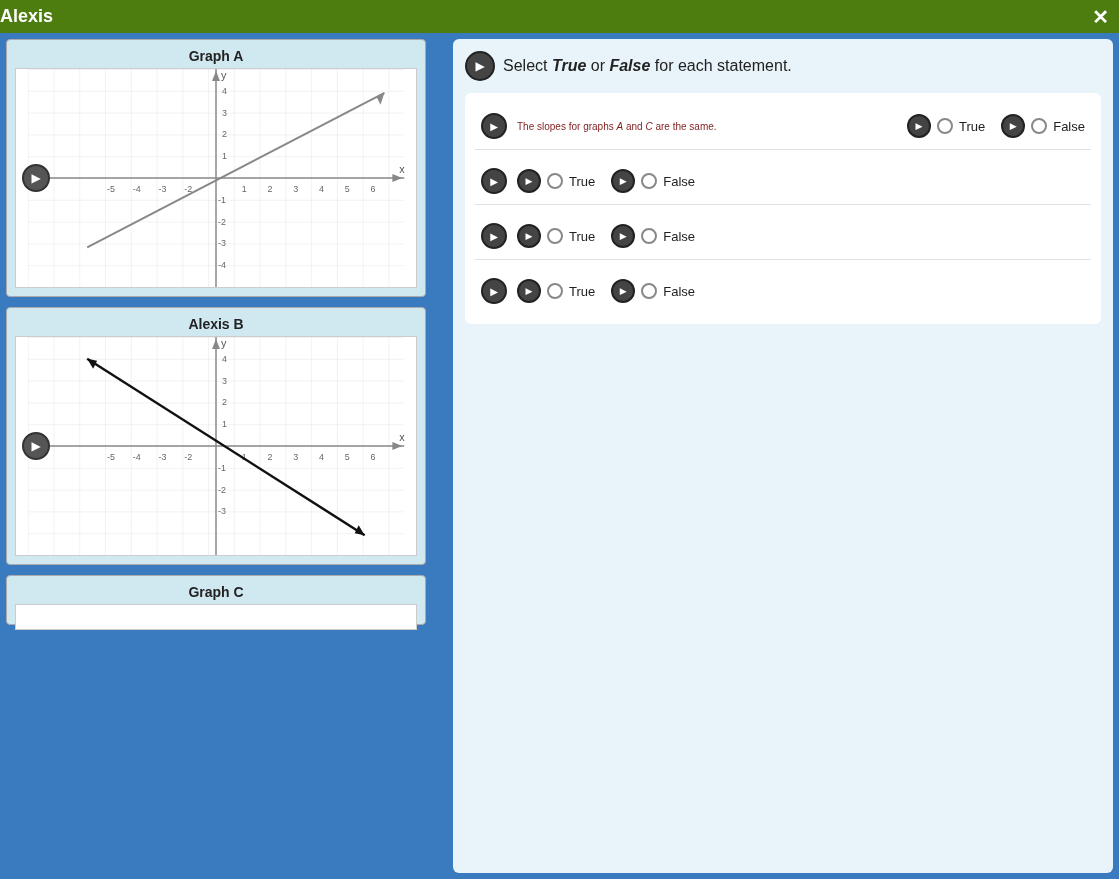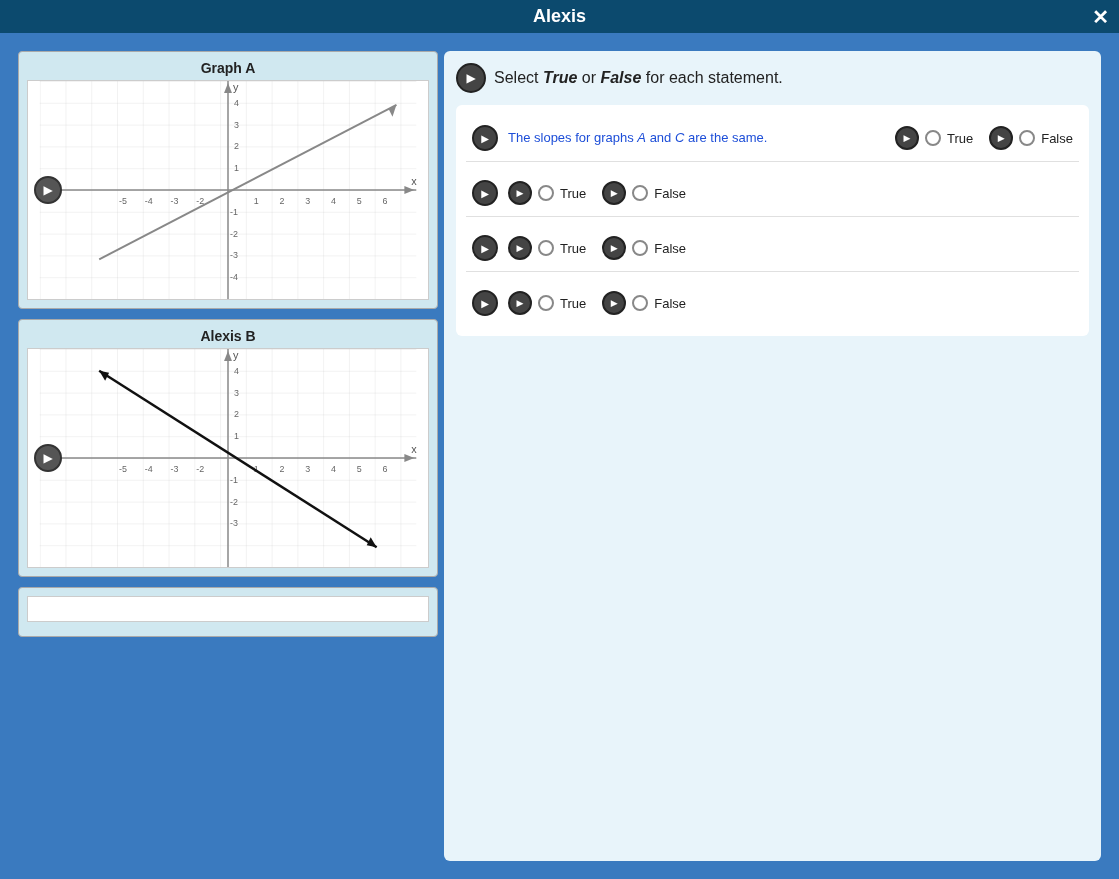--- a/index.html
+++ b/index.html
@@ -6,42 +6,42 @@
     body {
       font-family: Arial, sans-serif;
       background: #3a7abf;
       width: 1119px;
       height: 879px;
       overflow: hidden;
       display: flex;
       flex-direction: column;
     }
     .title-bar {
-      background: #0c4a6e;
-      text-align: center;
+      background: #4d7c0f;
+      text-align: left;
       padding: 6px 0;
       color: white;
       font-size: 18px;
       font-weight: bold;
       position: relative;
     }
     .close-btn {
       position: absolute;
       right: 10px;
       top: 50%;
       transform: translateY(-50%);
       color: white;
       font-size: 20px;
       cursor: pointer;
     }
     .main-content {
       display: flex;
       flex: 1;
-      padding: 18px;
-      gap: 6px;
+      padding: 6px;
+      gap: 27px;
     }
     
     .left-panel {
       width: 420px;
       display: flex;
       flex-direction: column;
       gap: 10px;
     }
     .graph-container {
       background: #d0e8f0;
@@ -131,22 +131,22 @@
       cursor: pointer;
       display: flex;
       align-items: center;
       justify-content: center;
       color: white;
       font-size: 10px;
       flex-shrink: 0;
     }
     .statement-text {
       flex: 1;
-      font-size: 13px;
-      color: #1d4ed8;
+      font-size: 10px;
+      color: #7f1d1d;
       line-height: 1.5;
     }
     .statement-text em {
       font-style: italic;
     }
     .options-group {
       display: flex;
       align-items: center;
       gap: 16px;
     }
@@ -290,20 +290,21 @@
 
           <line x1="60" y1="22" x2="340" y2="200" stroke="#111" stroke-width="2.5"></line>
 
           <polygon points="60,22 66,32 70,24" fill="#111"></polygon>
           <polygon points="340,200 334,190 330,198" fill="#111"></polygon>
         </svg>
       </div>
     </div>
 
     <div class="graph-container" style="height:50px;">
+      <div class="graph-label">Graph C</div>
       <div style="background:white;height:26px;border:1px solid #ccc;"></div>
     </div>
   </div>
 
   <div class="right-panel">
 
     <div class="instruction-row">
       <div class="statement-audio" style="width:30px;height:30px;font-size:12px;">▶</div>
       <div class="instruction-text">
         Select <em>True</em> or <em>False</em> for each statement.

